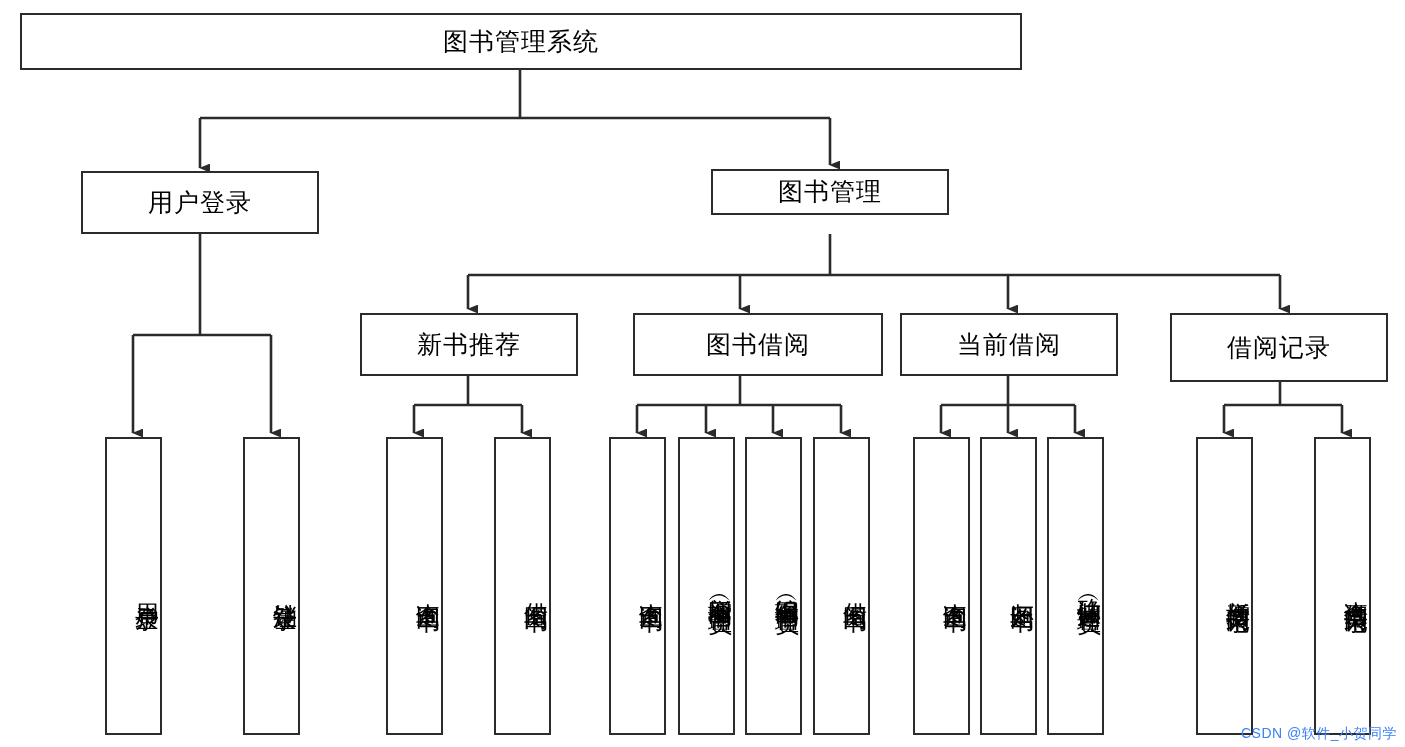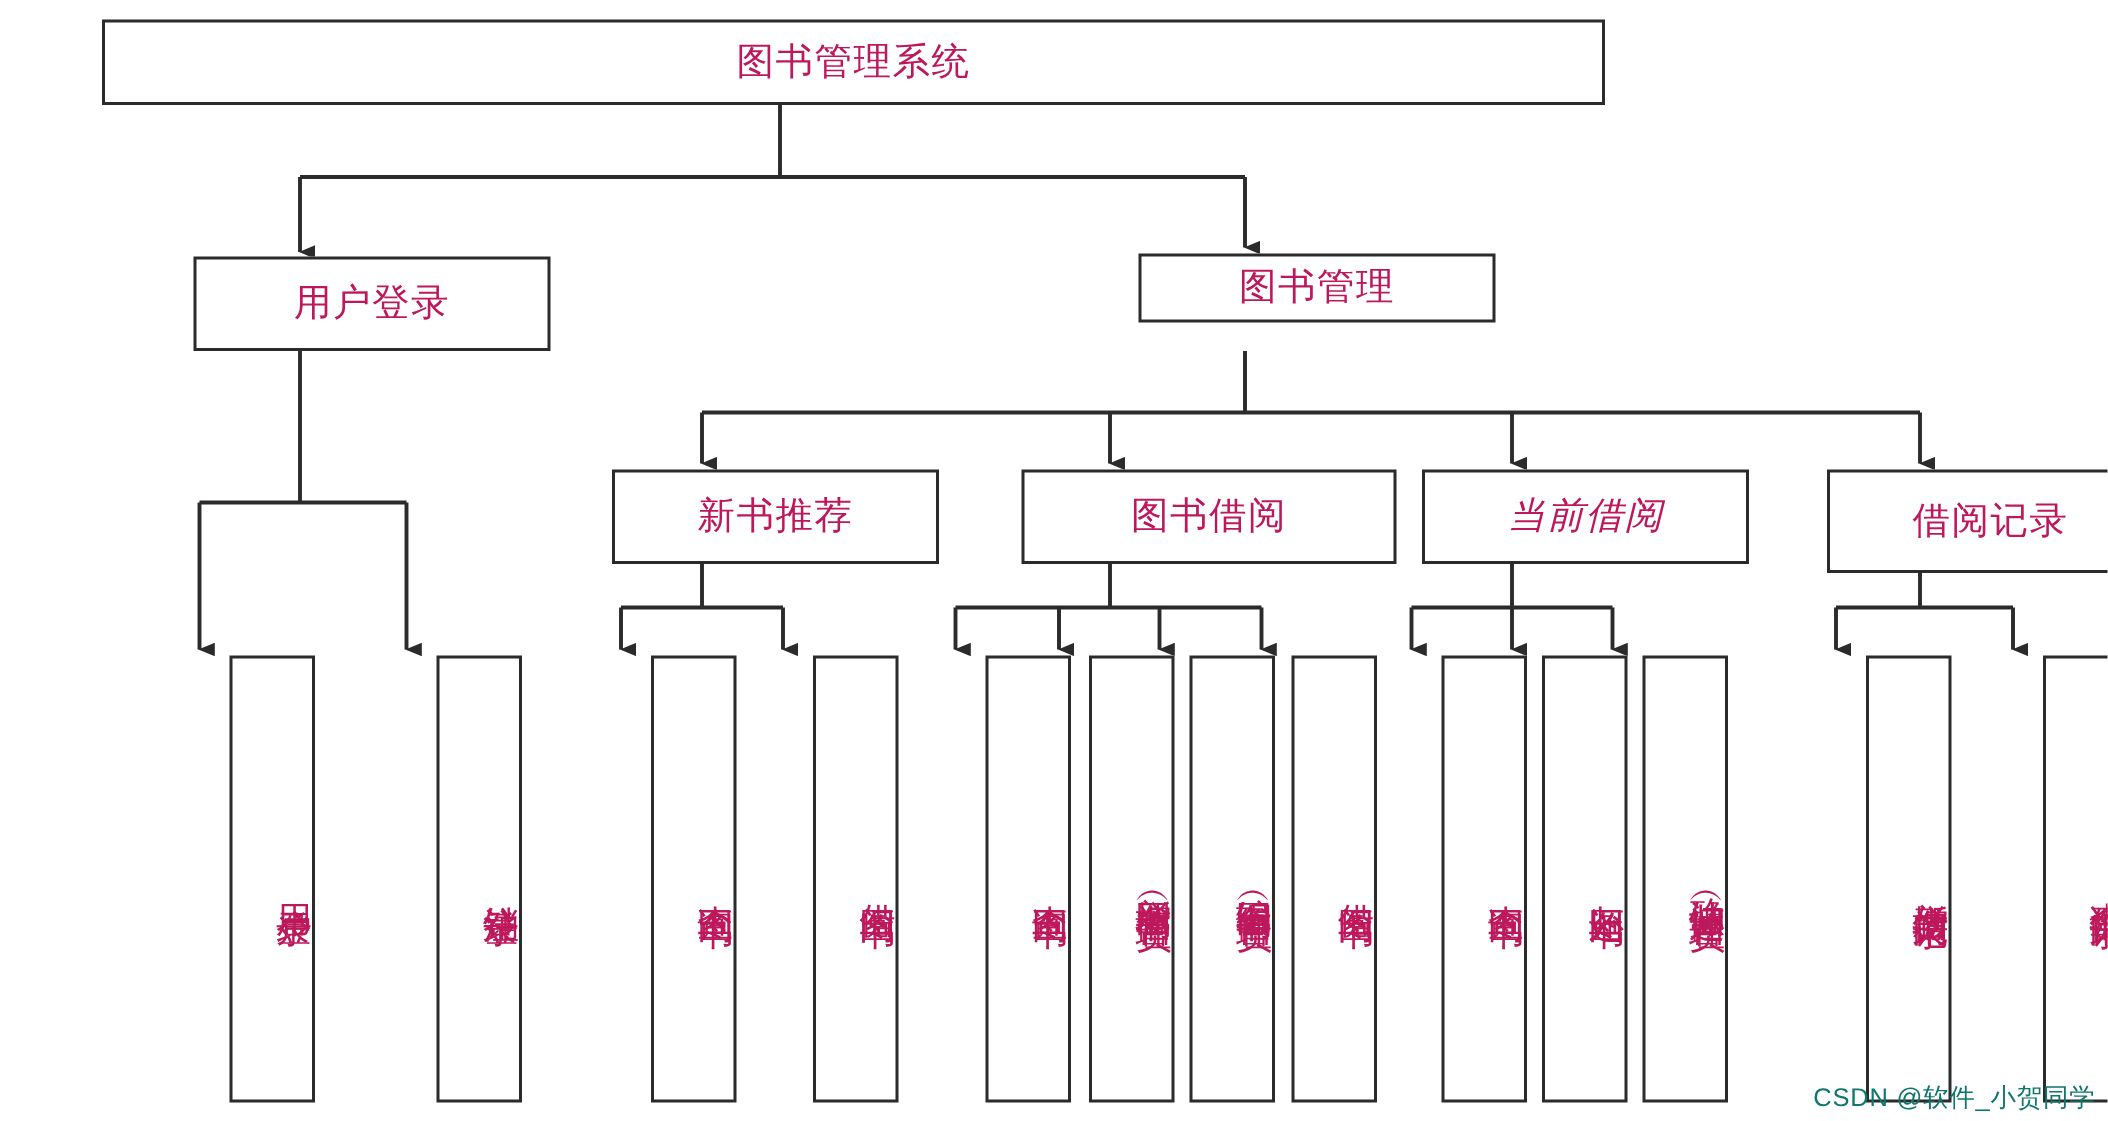--- a/index.html
+++ b/index.html
@@ -27,22 +27,21 @@
     height: 747px;
   }
   .node-box {
     position: absolute;
     box-sizing: border-box;
     background: #ffffff;
     border: 2.5px solid #2b2b2b;
     display: flex;
     align-items: center;
     justify-content: center;
-    color: #be185d;
-    margin-left: 48px;
+    color: #000000;
   }
   .node-h {
     font-size: 25px;
     letter-spacing: 1px;
     line-height: 1.1;
     white-space: nowrap;
   }
   .node-v {
     writing-mode: vertical-rl;
     text-orientation: upright;
@@ -56,22 +55,22 @@
   .node-v .vtext {
     writing-mode: vertical-rl;
     text-orientation: upright;
     display: block;
     max-height: 290px;
   }
   .watermark {
     position: absolute;
     right: 8px;
     bottom: 4px;
-    font-size: 17px;
-    color: #0f766e;
+    font-size: 14px;
+    color: #3b82f6;
     letter-spacing: 0.5px;
     white-space: nowrap;
     pointer-events: none;
   }
 </style>
 </head>
 <body>
 
 <div id="diagram-root">
 
@@ -154,21 +153,21 @@
   </div>
 
   <div class="node-box node-h" style="left:360px; top:313px; width:218px; height:63px;">
     <span>新书推荐</span>
   </div>
 
   <div class="node-box node-h" style="left:633px; top:313px; width:250px; height:63px;">
     <span>图书借阅</span>
   </div>
 
-  <div class="node-box node-h" style="left:900px; top:313px; width:218px; height:63px;font-style:italic;">
+  <div class="node-box node-h" style="left:900px; top:313px; width:218px; height:63px;">
     <span>当前借阅</span>
   </div>
 
   <div class="node-box node-h" style="left:1170px; top:313px; width:218px; height:69px;">
     <span>借阅记录</span>
   </div>
 
   <div class="node-box node-v" style="left:105px; top:437px; width:57px; height:298px;">
     <span class="vtext">用户登录</span>
   </div>

